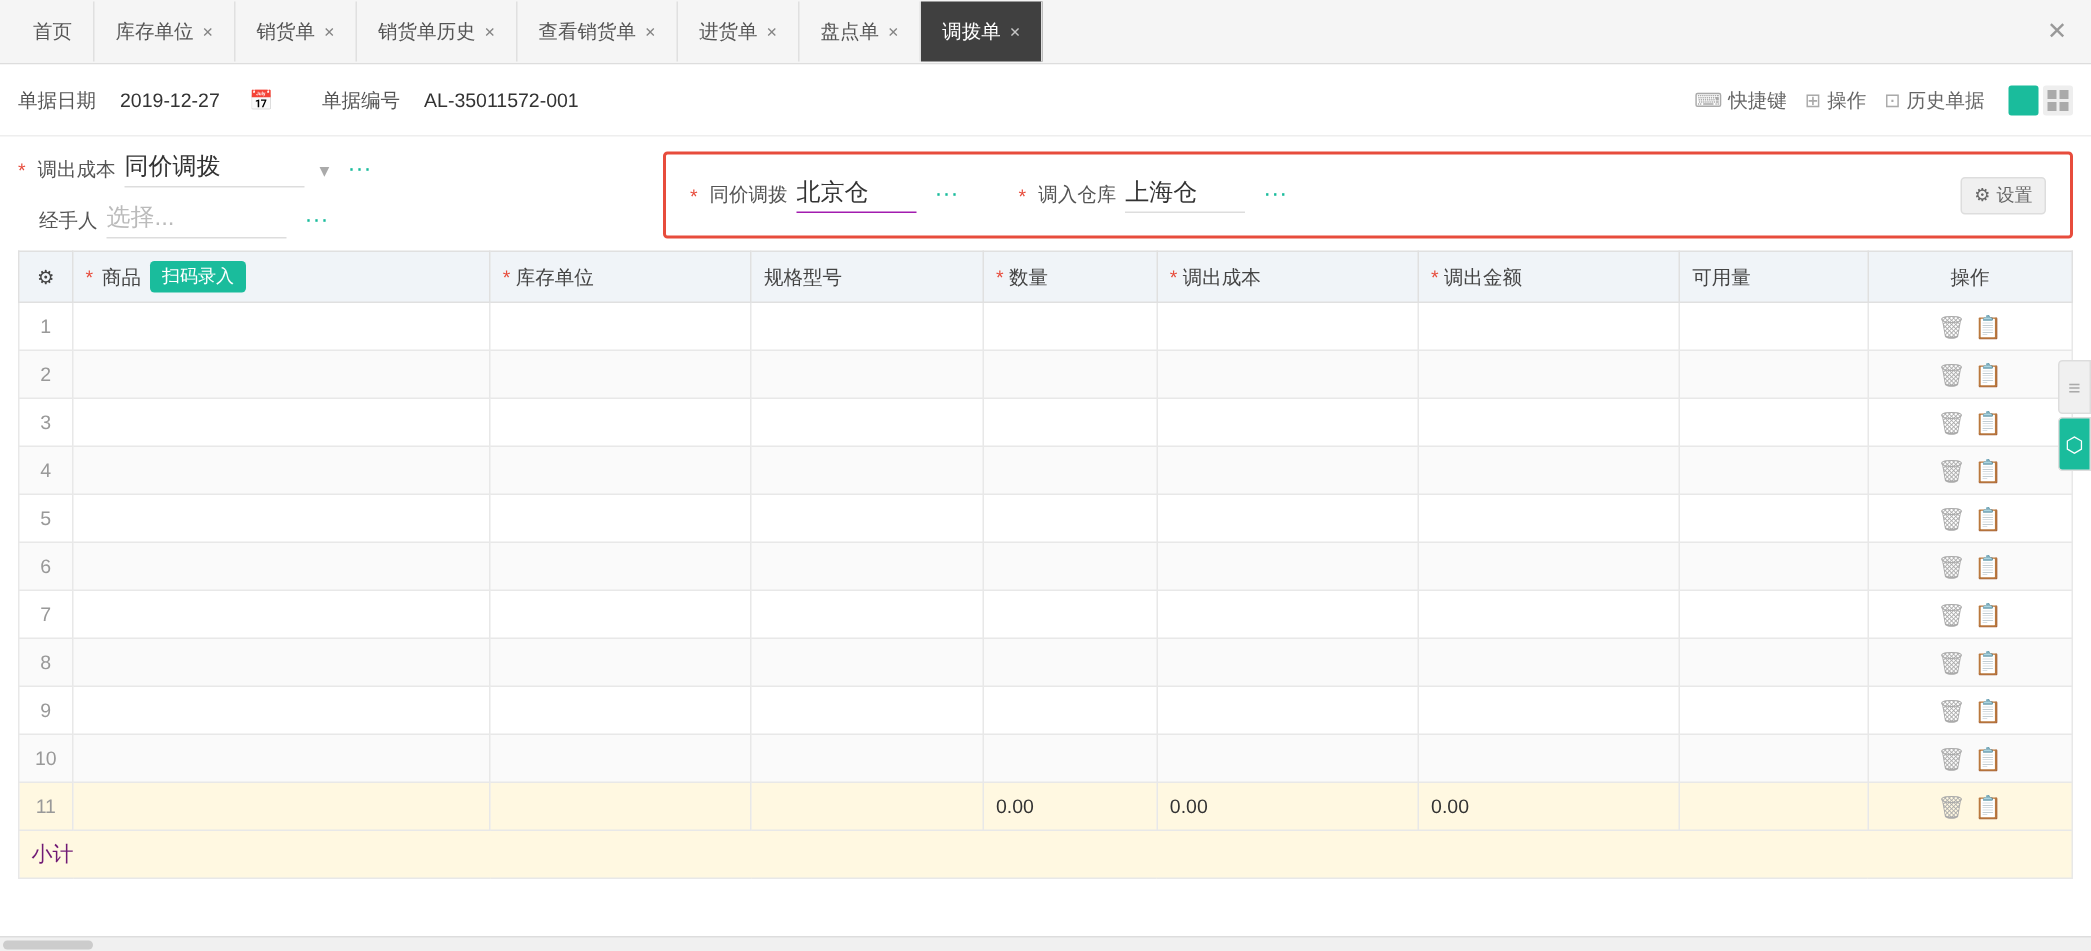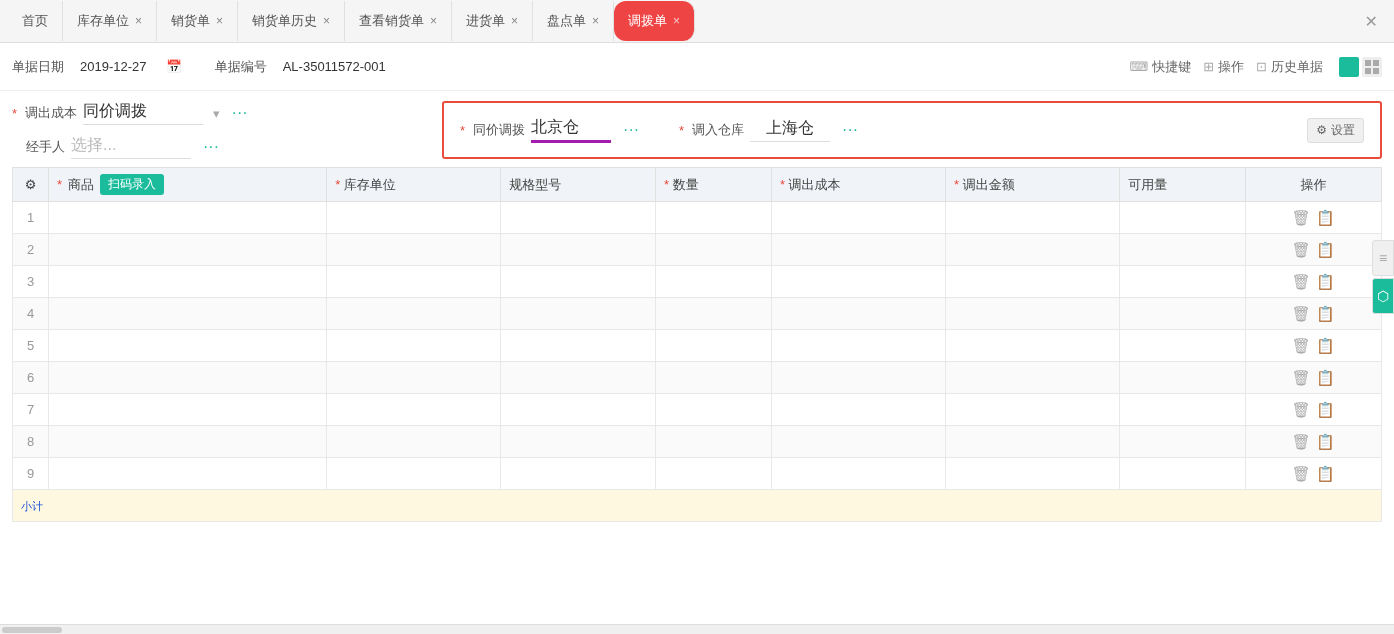--- a/index.html
+++ b/index.html
@@ -9,21 +9,21 @@
     .tab-bar {
       display: flex; align-items: center; height: 43px; background: #f5f5f5;
       border-bottom: 1px solid #ddd; padding: 0 8px;
     }
     .tab-item {
       display: flex; align-items: center; padding: 0 14px; height: 40px;
       cursor: pointer; font-size: 13px; color: #555; white-space: nowrap;
       border-right: 1px solid #e0e0e0; position: relative;
     }
     .tab-item.active {
-      background: #ef4444; color: #fff; border-radius: 12px;
+      background: #404040; color: #fff; border-radius: 0;
     }
     .tab-item .close-btn {
       margin-left: 6px; font-size: 12px; cursor: pointer; opacity: 0.7;
       color: inherit;
     }
     .tab-item.active .close-btn { color: #fff; }
 
     
     .toolbar-row {
       display: flex; align-items: center; padding: 8px 12px;
@@ -199,27 +199,27 @@
       <span class="field-input-val" style="color:#bbb;min-width:120px;border-bottom:1px solid #ddd;padding-bottom:2px;cursor:pointer;">选择...</span>
       <span class="more-btn">···</span>
     </div>
   </div>
 
   <div class="form-right-box">
     <div class="warehouse-group">
       <div class="warehouse-field">
         <span class="required-star">*</span>
         <span class="field-text">同价调拨</span>
-        <span class="field-input-val" style="cursor:pointer;border-bottom:3px solid #a21caf;padding-bottom:2px;min-width:80px;font-family:Liberation Serif, serif;">北京仓</span>
+        <span class="field-input-val" style="cursor:pointer;border-bottom:1px solid #a21caf;padding-bottom:2px;min-width:80px;font-family:Liberation Serif, serif;">北京仓</span>
         <span class="more-btn">···</span>
       </div>
       <div class="warehouse-field">
         <span class="required-star">*</span>
         <span class="field-text">调入仓库</span>
-        <span class="field-input-val" style="cursor:pointer;border-bottom:1px solid #ddd;padding-bottom:2px;min-width:80px;text-align:center;">上海仓</span>
+        <span class="field-input-val" style="cursor:pointer;border-bottom:1px solid #ddd;padding-bottom:2px;min-width:80px;">上海仓</span>
         <span class="more-btn">···</span>
       </div>
     </div>
     <div style="display:flex;align-items:center;gap:6px;margin-left:auto;">
       <button class="settings-btn">
         <span>⚙</span>
         <span>设置</span>
       </button>
     </div>
   </div>
@@ -405,25 +405,57 @@
       <td></td>
       <td></td>
       <td></td>
       <td style="text-align:center;">
         <div class="action-icons" style="justify-content:center;">
           <span class="icon-btn">🗑</span>
           <span class="icon-btn">📋</span>
         </div>
       </td>
     </tr>
+        <tr>
+      <td class="row-num">10</td>
+      <td></td>
+      <td></td>
+      <td></td>
+      <td></td>
+      <td></td>
+      <td></td>
+      <td></td>
+      <td style="text-align:center;">
+        <div class="action-icons" style="justify-content:center;">
+          <span class="icon-btn">🗑</span>
+          <span class="icon-btn">📋</span>
+        </div>
+      </td>
+    </tr>
       </tbody>
     <tfoot>
+      <tr class="subtotal-row">
+        <td class="row-num">11</td>
+        <td></td>
+        <td></td>
+        <td></td>
+        <td>0.00</td>
+        <td>0.00</td>
+        <td>0.00</td>
+        <td></td>
+        <td style="text-align:center;">
+          <div class="action-icons" style="justify-content:center;">
+            <span class="icon-btn">🗑</span>
+            <span class="icon-btn">📋</span>
+          </div>
+        </td>
+      </tr>
       <tr>
         <td colspan="9" style="padding:3px 8px;background:#fff8e1;">
-          <span style="color:#1d4ed8;font-size:11px;">小计</span>
+          <span style="color:#701a75;font-size:14px;">小计</span>
         </td>
       </tr>
     </tfoot>
   </table>
 </div>
 
 <div class="right-float-btns">
   <div class="rfb">
     <span>≡</span>
   </div>

